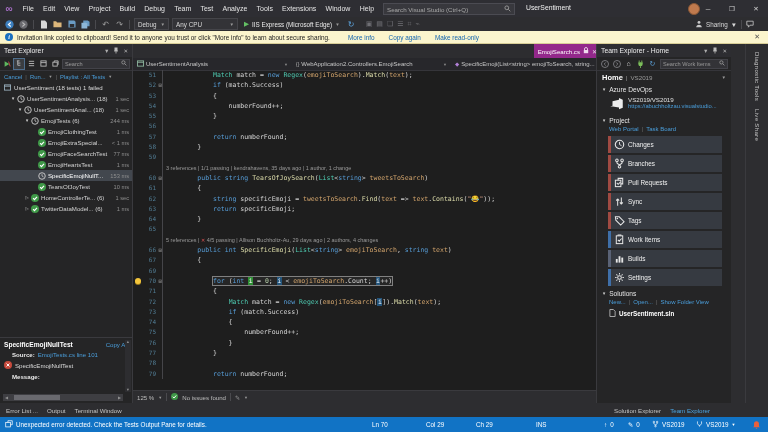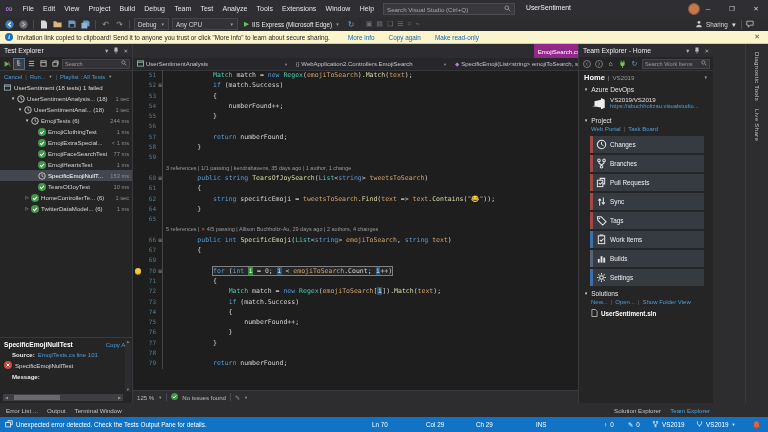--- a/index.html
+++ b/index.html
@@ -89,21 +89,21 @@
   .tlf{color:#e05252;font-size:5px}
   .boxsel{outline:1px solid #808080;background:rgba(120,120,120,0.10)}
   .bulb{width:6px;height:6px;border-radius:50%;background:#f4c63c;box-shadow:0 1px 0 #9c7d1d}
   .vscroll{position:absolute;top:26px;right:0;width:9px;bottom:13px;background:#2a2a2e}
   .vscroll .ar{position:absolute;left:0;right:0;text-align:center;color:#8a8a8a;font-size:4px}
   .vthumb{position:absolute;left:1px;right:1px;top:32%;height:26%;background:#55555a}
   .vmark{position:absolute;left:1px;right:1px;height:2px}
   .ebar{position:absolute;left:0;right:0;bottom:0;height:13px;background:#2d2d30;border-top:1px solid #3a3a3e;display:flex;align-items:center;gap:4px;padding:0 4px;font-size:6.1px;color:#bdbdbd;box-sizing:border-box}
   .ebar .div{width:1px;height:8px;background:#4a4a4e}
   
-  .teamexp{position:absolute;left:578px;top:44px;width:135px;height:359px;background:#252526;border-left:1px solid #3a3a3e;box-sizing:border-box;overflow:hidden;font-size:6.3px}
+  .teamexp{position:absolute;left:596px;top:44px;width:135px;height:359px;background:#252526;border-left:1px solid #3a3a3e;box-sizing:border-box;overflow:hidden;font-size:6.3px}
   .tmtools{height:13px;display:flex;align-items:center;gap:3px;padding:0 3px;border-bottom:1px solid #35353a}
   .tmicon{display:flex;align-items:center;justify-content:center;width:9px;height:9px;color:#c8c8c8;font-size:7px}
   .homerow{height:13px;display:flex;align-items:center;padding:0 5px;gap:3px}
   .homerow .h{font-weight:bold;font-size:7.5px;color:#fff}
   .homerow .c{color:#9a9a9a;font-size:6.2px}
   .homerow .car{margin-left:auto;font-size:4.5px;color:#9a9a9a}
   .sechdr{display:flex;align-items:center;gap:3px;padding:2px 5px;color:#e4e4e4;font-size:6.6px}
   .sechdr .exp{font-size:4.2px;color:#cfcfcf}
   .acct{display:flex;gap:4px;padding:1px 5px 3px 12px;align-items:flex-start}
   .acct .nm{color:#e0e0e0;font-size:6.2px}
@@ -579,20 +579,26 @@
           <span class="cc"><span class="tp">        {</span></span>
         </div>
         <div class="crow">
           <span class="m"></span>
           <span class="ln">62</span>
           <span class="fold"></span>
           <span class="cc"><span class="tp">            </span><span class="tk">string</span><span class="tp"> specificEmoji = </span><span class="ta">tweetsToSearch</span><span class="tp">.</span><span class="tm">Find</span><span class="tp">(</span><span class="ta">text</span><span class="tp"> =&gt; </span><span class="ta">text</span><span class="tp">.</span><span class="tm">Contains</span><span class="tp">(</span><span class="ts">"</span><span class="te">😂</span><span class="ts">"</span><span class="tp">));</span></span>
         </div>
         <div class="crow">
           <span class="m"></span>
+          <span class="ln">63</span>
+          <span class="fold"></span>
+          <span class="cc"><span class="tp">            </span><span class="tk">return</span><span class="tp"> specificEmoji;</span></span>
+        </div>
+        <div class="crow">
+          <span class="m"></span>
           <span class="ln">64</span>
           <span class="fold"></span>
           <span class="cc"><span class="tp">        }</span></span>
         </div>
         <div class="crow">
           <span class="m"></span>
           <span class="ln">65</span>
           <span class="fold"></span>
           <span class="cc"></span>
         </div>

